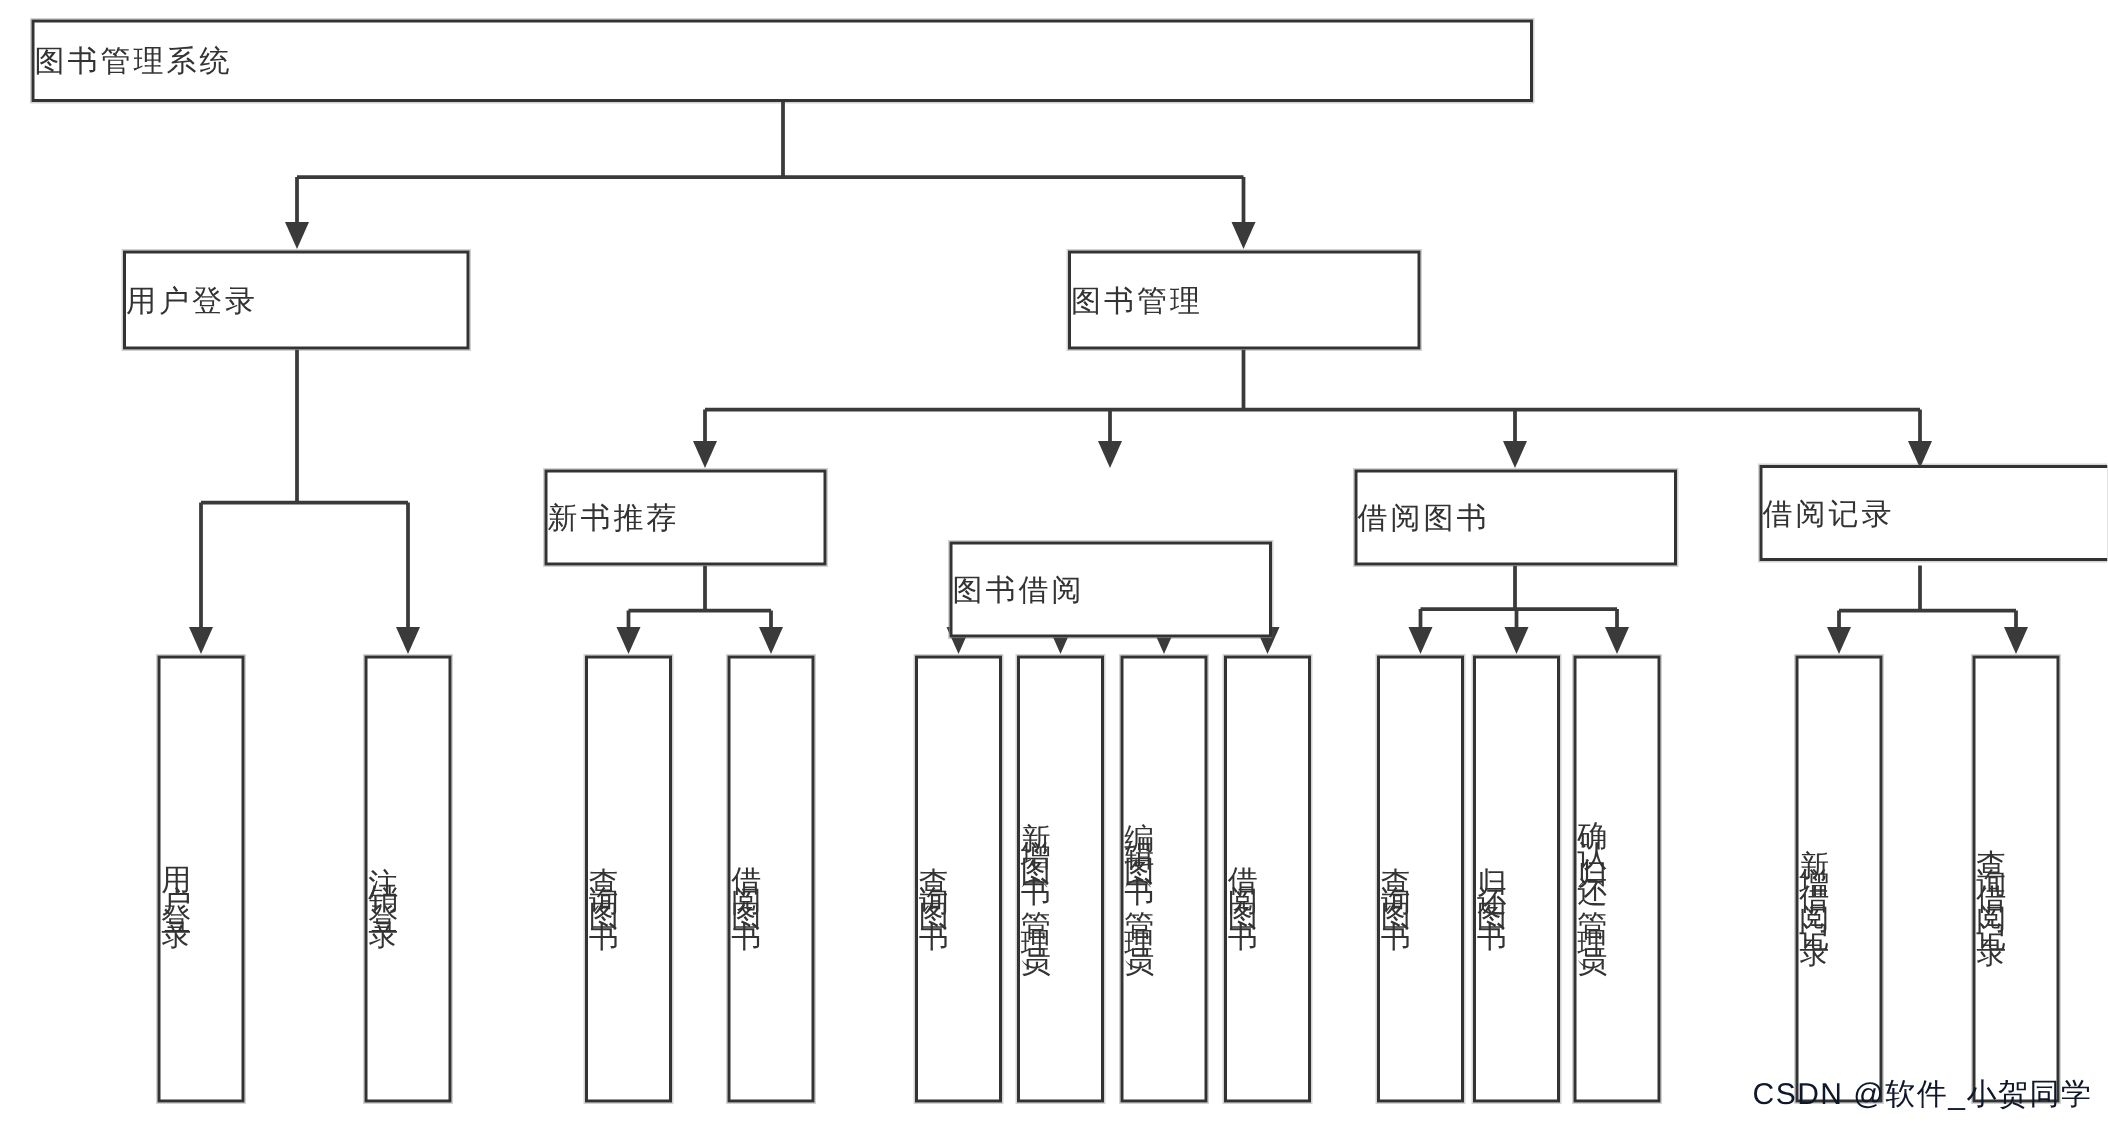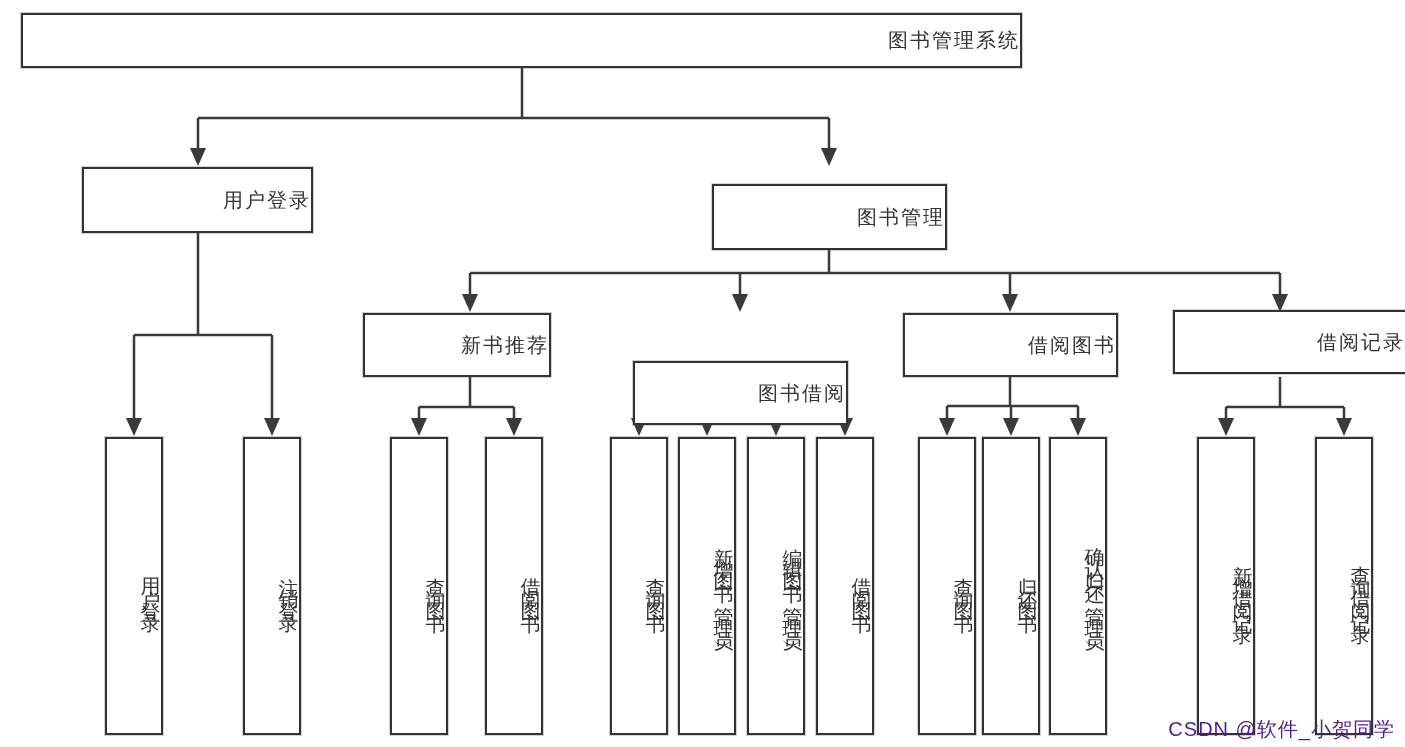--- a/index.html
+++ b/index.html
@@ -18,21 +18,21 @@
     width: 1405px; height: 747px;
     z-index: 1;
   }
   .node {
     position: absolute;
     background: #ffffff;
     border: 2px solid #333333;
     box-shadow: 0 0 0 1px rgba(80,80,80,0.25);
     display: flex;
     align-items: center;
-    justify-content: flex-end;
+    justify-content: flex-start;
     z-index: 2;
     box-sizing: border-box;
   }
   .node .lbl {
     font-size: 20px;
     letter-spacing: 2px;
     white-space: nowrap;
   }
   .leaf .lbl {
     writing-mode: vertical-rl;
@@ -40,21 +40,21 @@
     letter-spacing: 12px;
     font-size: 20px;
     line-height: 1;
     white-space: normal;
   }
   .watermark {
     position: absolute;
     top: 716px;
     right: 10px;
     font-size: 20px;
-    color: #4c1d95;
+    color: #0f172a;
     letter-spacing: 1px;
     z-index: 3;
     white-space: nowrap;
   }
   .wire { stroke: #3a3a3a; stroke-width: 2.5; fill: none; }
   .head { fill: #3a3a3a; stroke: none; }
 </style>
 </head>
 <body>
 
@@ -110,21 +110,21 @@
     </g>
   </svg>
 
   <div class="node" style="left:21px; top:13px; width:1001px; height:55px;">
     <span class="lbl">图书管理系统</span>
   </div>
 
   <div class="node" style="left:82px; top:167px; width:231px; height:66px;">
     <span class="lbl">用户登录</span>
   </div>
-  <div class="node" style="left:712px; top:184px; width:235px; height:66px;">
+  <div class="node" style="left:712px; top:167px; width:235px; height:66px;">
     <span class="lbl">图书管理</span>
   </div>
 
   <div class="node" style="left:363px; top:313px; width:188px; height:64px;">
     <span class="lbl">新书推荐</span>
   </div>
   <div class="node" style="left:633px; top:313px; width:215px; height:64px;margin-top:48px;">
     <span class="lbl">图书借阅</span>
   </div>
   <div class="node" style="left:903px; top:313px; width:215px; height:64px;">

